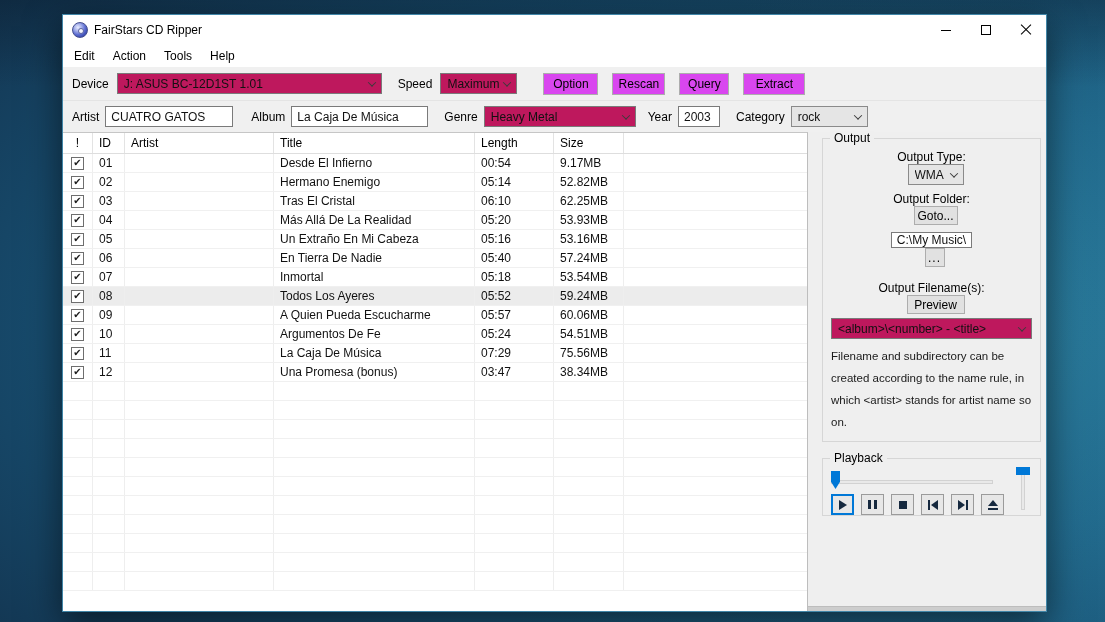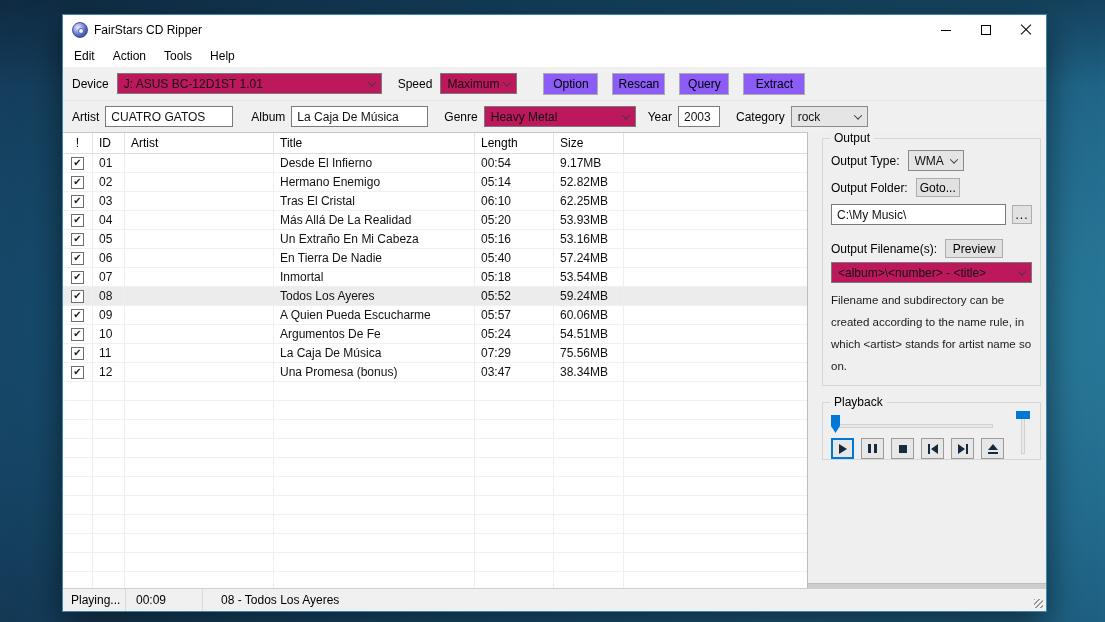--- a/index.html
+++ b/index.html
@@ -41,21 +41,21 @@
   
   .toolbar1 { height:33px; display:flex; align-items:center; background:#f0f0f0; flex:none; }
   .toolbar2 { height:32px; display:flex; align-items:center; background:#f0f0f0; border-top:1px solid #e4e4e4; flex:none; }
   .tlabel { color:#000; white-space:nowrap; }
   .combo { background:#be185d; border:1px solid #7a7a7a; height:21px; display:flex; align-items:center; padding:0 6px; }
   .combo-val { white-space:nowrap; overflow:hidden; }
   .chev { margin-left:auto; width:6px; height:6px; border-right:1px solid #3c3c3c; border-bottom:1px solid #3c3c3c;
     transform:rotate(45deg) translate(-1px,-1px); flex:none; }
   .combo.gray { background:#e5e5e5; border-color:#8a8a8a; }
   .text-input { background:#fff; border:1px solid #7a7a7a; height:21px; display:flex; align-items:center; padding:0 5px; white-space:nowrap; overflow:hidden; }
-  .tb-btn { height:22px; background:#8b5cf6; border:1px solid #adadad; font:12px "Liberation Sans",sans-serif; color:#000; padding:0 2px; }
+  .tb-btn { height:22px; background:#d946ef; border:1px solid #adadad; font:12px "Liberation Sans",sans-serif; color:#000; padding:0 2px; }
 
   .ml9{margin-left:9px} .ml8{margin-left:8px} .ml6{margin-left:6px} .ml12{margin-left:12px} .ml16{margin-left:16px} .ml18{margin-left:18px} .ml26{margin-left:26px}
   .w265{width:265px} .w77{width:77px} .w128{width:128px} .w137{width:137px} .w152{width:152px} .w42{width:42px}
   .tb-btn.w55{width:55px} .tb-btn.w53{width:53px} .tb-btn.w50{width:50px} .tb-btn.w54{width:62px}
 
   
   .main { flex:1; display:flex; min-height:0; }
 
   .table-area { flex:1; background:#fff; border-top:1px solid #c6c6c6; border-right:1px solid #bdbdbd;
     overflow:hidden; display:flex; flex-direction:column; }
@@ -67,21 +67,21 @@
   .c-check { width:30px; justify-content:center; padding:0; }
   .c-id { width:32px; } .c-artist { width:149px; } .c-title { width:201px; } .c-length { width:79px; } .c-size { width:70px; }
   .c-rest { flex:1; border-right:none; }
   .checkbox { width:13px; height:13px; border:1px solid #6e6e6e; background:#fff; display:flex;
     align-items:center; justify-content:center; font-size:10px; line-height:10px; color:#1c1c1c; }
 
   
   .panel { width:238px; flex:none; display:flex; flex-direction:column; background:#efefef; }
   .group { border:1px solid #d6d6d6; margin:6px 5px 0 14px; position:relative; padding:11px 8px 8px 8px; }
   .group-label { position:absolute; top:-8px; left:7px; background:#efefef; padding:0 4px; color:#000; }
-  .prow { display:flex; align-items:center; margin-bottom:7px; }
+  .prow { display:flex; align-items:center; margin-bottom:7px;flex-direction:column; }
   .plbl { color:#000; white-space:nowrap; }
   .combo.w56 { width:56px; }
   .sm-btn { height:19px; background:#e1e1e1; border:1px solid #adadad; font:12px "Liberation Sans",sans-serif; color:#000; }
   .goto-btn { width:44px; }
   .browse-btn { width:20px; margin-left:6px; flex:none; letter-spacing:1px; }
   .preview-btn { width:58px; margin-left:8px; }
   .folder-input { flex:1; }
   .pattern-combo { width:100%; margin:1px 0 6px 0; }
   .help-text { font-size:11.5px; line-height:22px; color:#1a1a1a; margin-top:2px; }
 
@@ -503,23 +503,15 @@
           <div class="vol-slider">
             <div class="vol-track"></div>
             <div class="vol-thumb" style="top: 0%;"></div>
           </div>
         </div>
 
         <div class="panel-scroll"></div>
       </div>
     </div>
 
-    <div class="statusbar">
-      <span class="sb-c1">Playing...</span>
-      <span class="sb-sep"></span>
-      <span class="sb-c2">00:09</span>
-      <span class="sb-sep"></span>
-      <span class="sb-c3">08 - Todos Los Ayeres</span>
-      <span class="grip"></span>
-    </div>
 
   </div>
 </div>
 
 </body></html>

